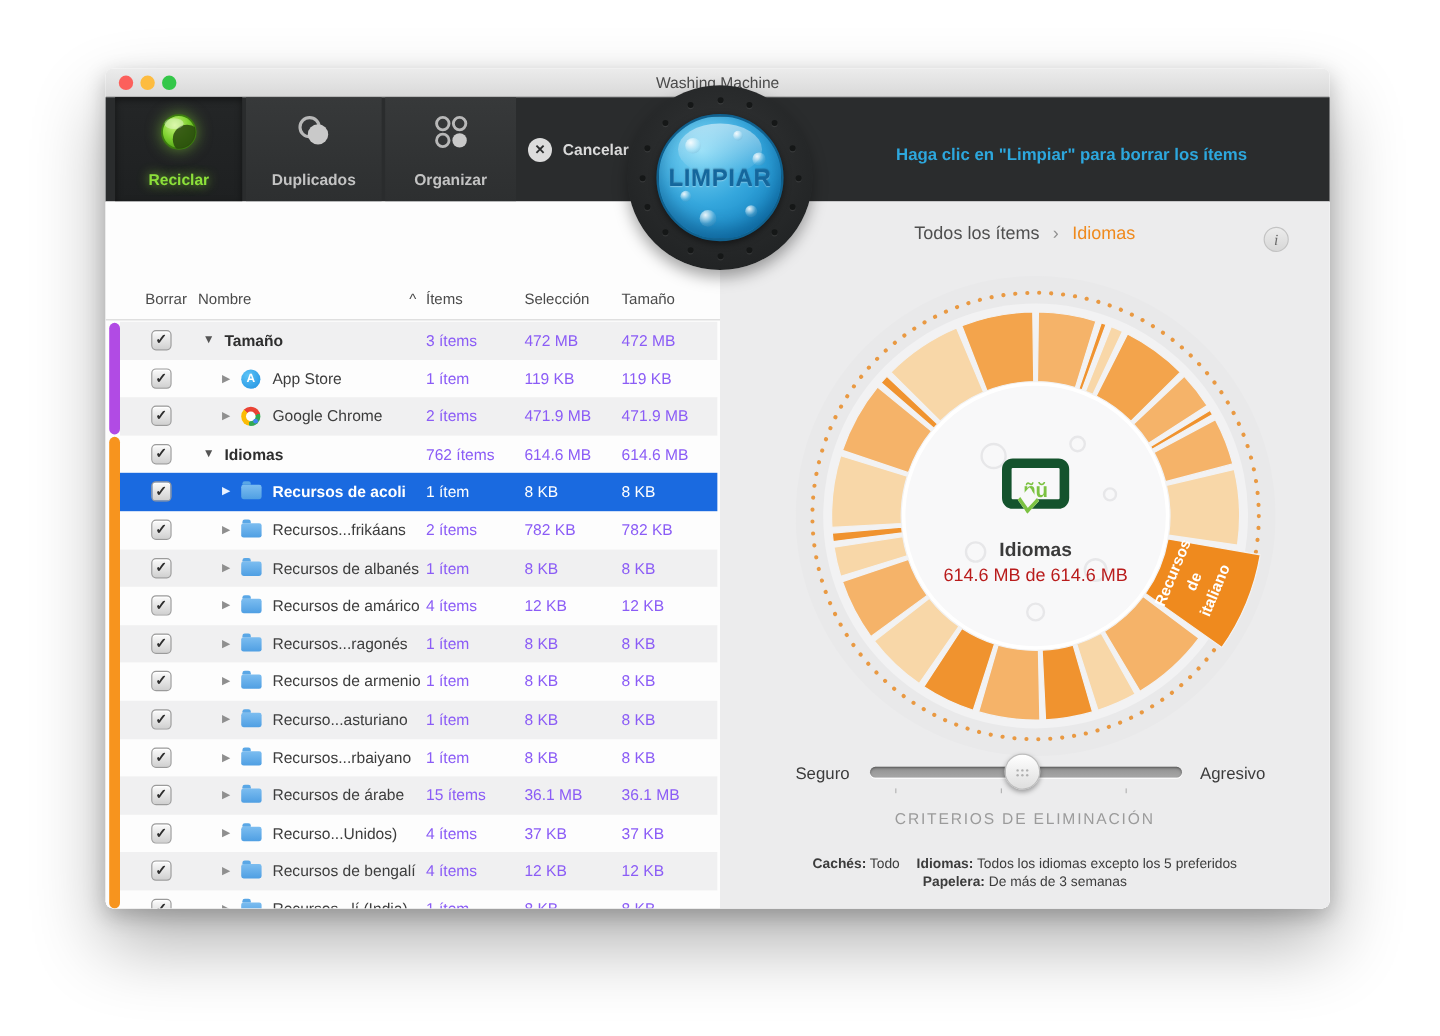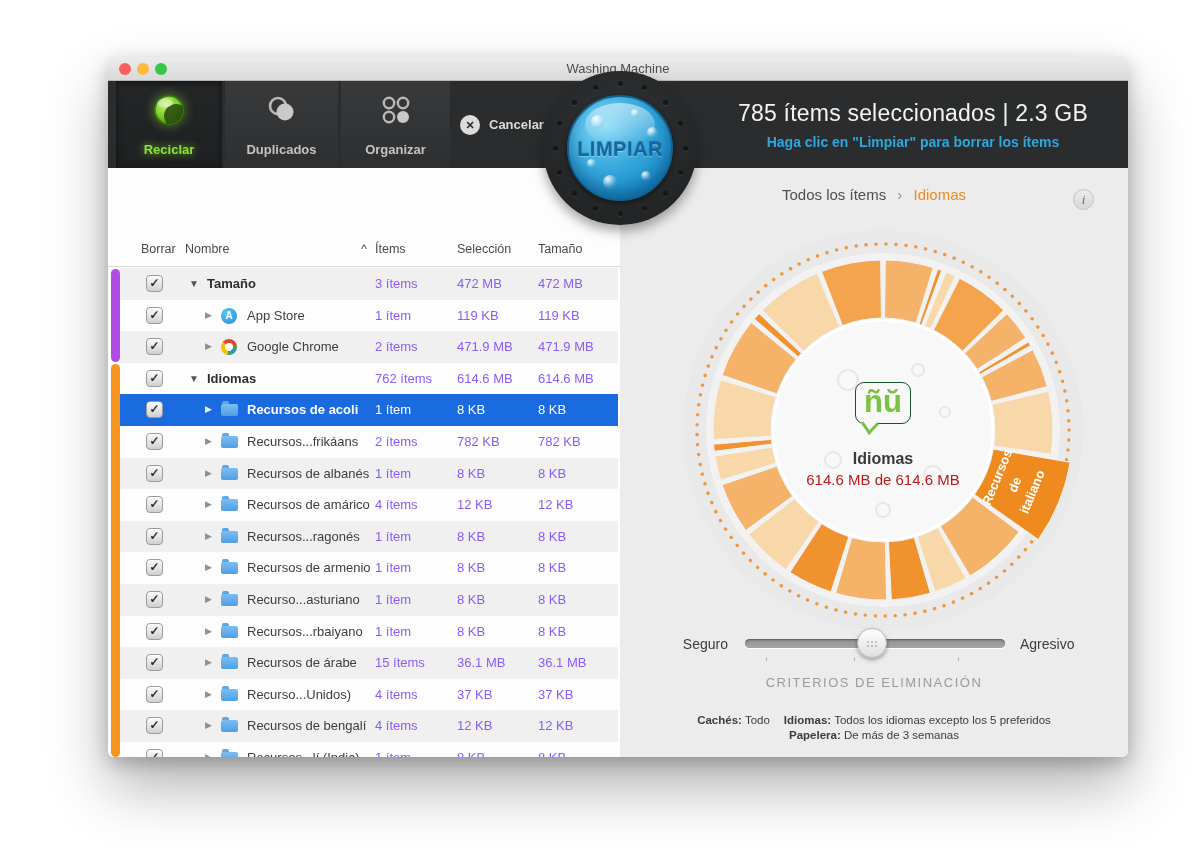--- a/index.html
+++ b/index.html
@@ -1,20 +1,20 @@
 <!DOCTYPE html>
 <html><head>
 <meta charset="utf-8">
 <style>
   * { margin:0; padding:0; box-sizing:border-box; }
   html,body { width:1200px; height:863px; background:#ffffff; overflow:hidden;
               font-family:"Liberation Sans", sans-serif; }
   .win { position:absolute; left:88px; top:57px; width:1020px; height:700px;
          border-radius:6px; background:#fff;
-         box-shadow:0 30px 60px rgba(0,0,0,.30), 0 6px 18px rgba(0,0,0,.22);margin-left:20px; }
+         box-shadow:0 30px 60px rgba(0,0,0,.30), 0 6px 18px rgba(0,0,0,.22); }
   
   .titlebar { position:absolute; left:0; top:0; width:100%; height:24px;
               background:linear-gradient(#ececec,#d9d9d9); border-bottom:1px solid #b6b6b6;
               border-radius:6px 6px 0 0; }
   .tl { position:absolute; top:6px; width:12px; height:12px; border-radius:50%; }
   .tl.red { left:11px; background:#fc605c; } .tl.yel { left:29px; background:#fdbc40; }
   .tl.grn { left:47px; background:#34c749; }
   .wtitle { position:absolute; left:0; right:0; top:4px; text-align:center;
             font-size:13px; color:#4c4c4c; }
   
@@ -98,22 +98,22 @@
   .rightpane { position:absolute; left:512px; top:0; width:508px; height:100%; background:#ececed; }
   .crumb { position:absolute; left:0; width:100%; top:18px; text-align:center; font-size:15px; color:#4f4f4f; }
   .crumb .sep { color:#909090; margin:0 7px; }
   .crumb .cur { color:#ef8a1e; }
   .info { position:absolute; left:453px; top:21px; width:21px; height:21px; border-radius:50%;
           background:linear-gradient(#ececec,#d7d7d7); border:1px solid #c3c3c3;
           font-family:"Liberation Serif", serif; font-style:italic; font-size:13px; color:#6a6a6a;
           text-align:center; line-height:19px; cursor:pointer; }
   .donut { position:absolute; left:63px; top:62px; width:400px; height:400px; }
   .dcenter { position:absolute; left:133px; top:214px; width:260px; text-align:center; }
-  .nuicon { display:inline-block; width:56px; height:42px; border:1px solid #14532d; border-radius:9px;
-            color:#7cc242; font-size:31px; font-weight:bold; line-height:38px; position:relative;
+  .nuicon { display:inline-block; width:56px; height:42px; border:8px solid #14532d; border-radius:9px;
+            color:#7cc242; font-size:17px; font-weight:bold; line-height:38px; position:relative;
             background:#f8f8f9; }
   .nuicon::after { content:""; position:absolute; left:7px; bottom:-8px; width:11px; height:11px;
                    background:#f8f8f9; border-right:3px solid #7cc242; border-bottom:3px solid #7cc242;
                    transform:rotate(55deg) skewX(12deg); }
   .dtitle { margin-top:26px; font-size:16px; font-weight:bold; color:#3a3a3a; }
   .dsub { margin-top:3px; font-size:15px; color:#b91c1c; }
   .slabel { position:absolute; top:468px; font-size:14px; color:#3c3c3c; }
   .slabel.l { left:60px; width:48px; text-align:right; }
   .slabel.r { left:400px; }
   .track { position:absolute; left:125px; top:471px; width:260px; height:9px; border-radius:5px;
@@ -176,21 +176,20 @@
         <circle cx="13" cy="26" r="5.2" fill="none" stroke="#b8b8b8" stroke-width="2.4"></circle>
         <circle cx="27" cy="26" r="6" fill="#c9c9c9"></circle>
       </svg>
       <div class="tlabel">Organizar</div>
     </div>
     <div class="cancel">
       <span class="cicon">✕</span>
       <span class="clabel">Cancelar</span>
     </div>
     <div class="status">
-      <div class="stitle">785 ítems seleccionados | 2.3 GB</div>
       <div class="ssub">Haga clic en "Limpiar" para borrar los ítems</div>
     </div>
   </div>
 
   <div class="content">
     <div class="leftpane">
       <div class="strip purple"></div>
       <div class="strip orange"></div>
       <div class="thead">
         <span class="th" style="left:33px">Borrar</span>

